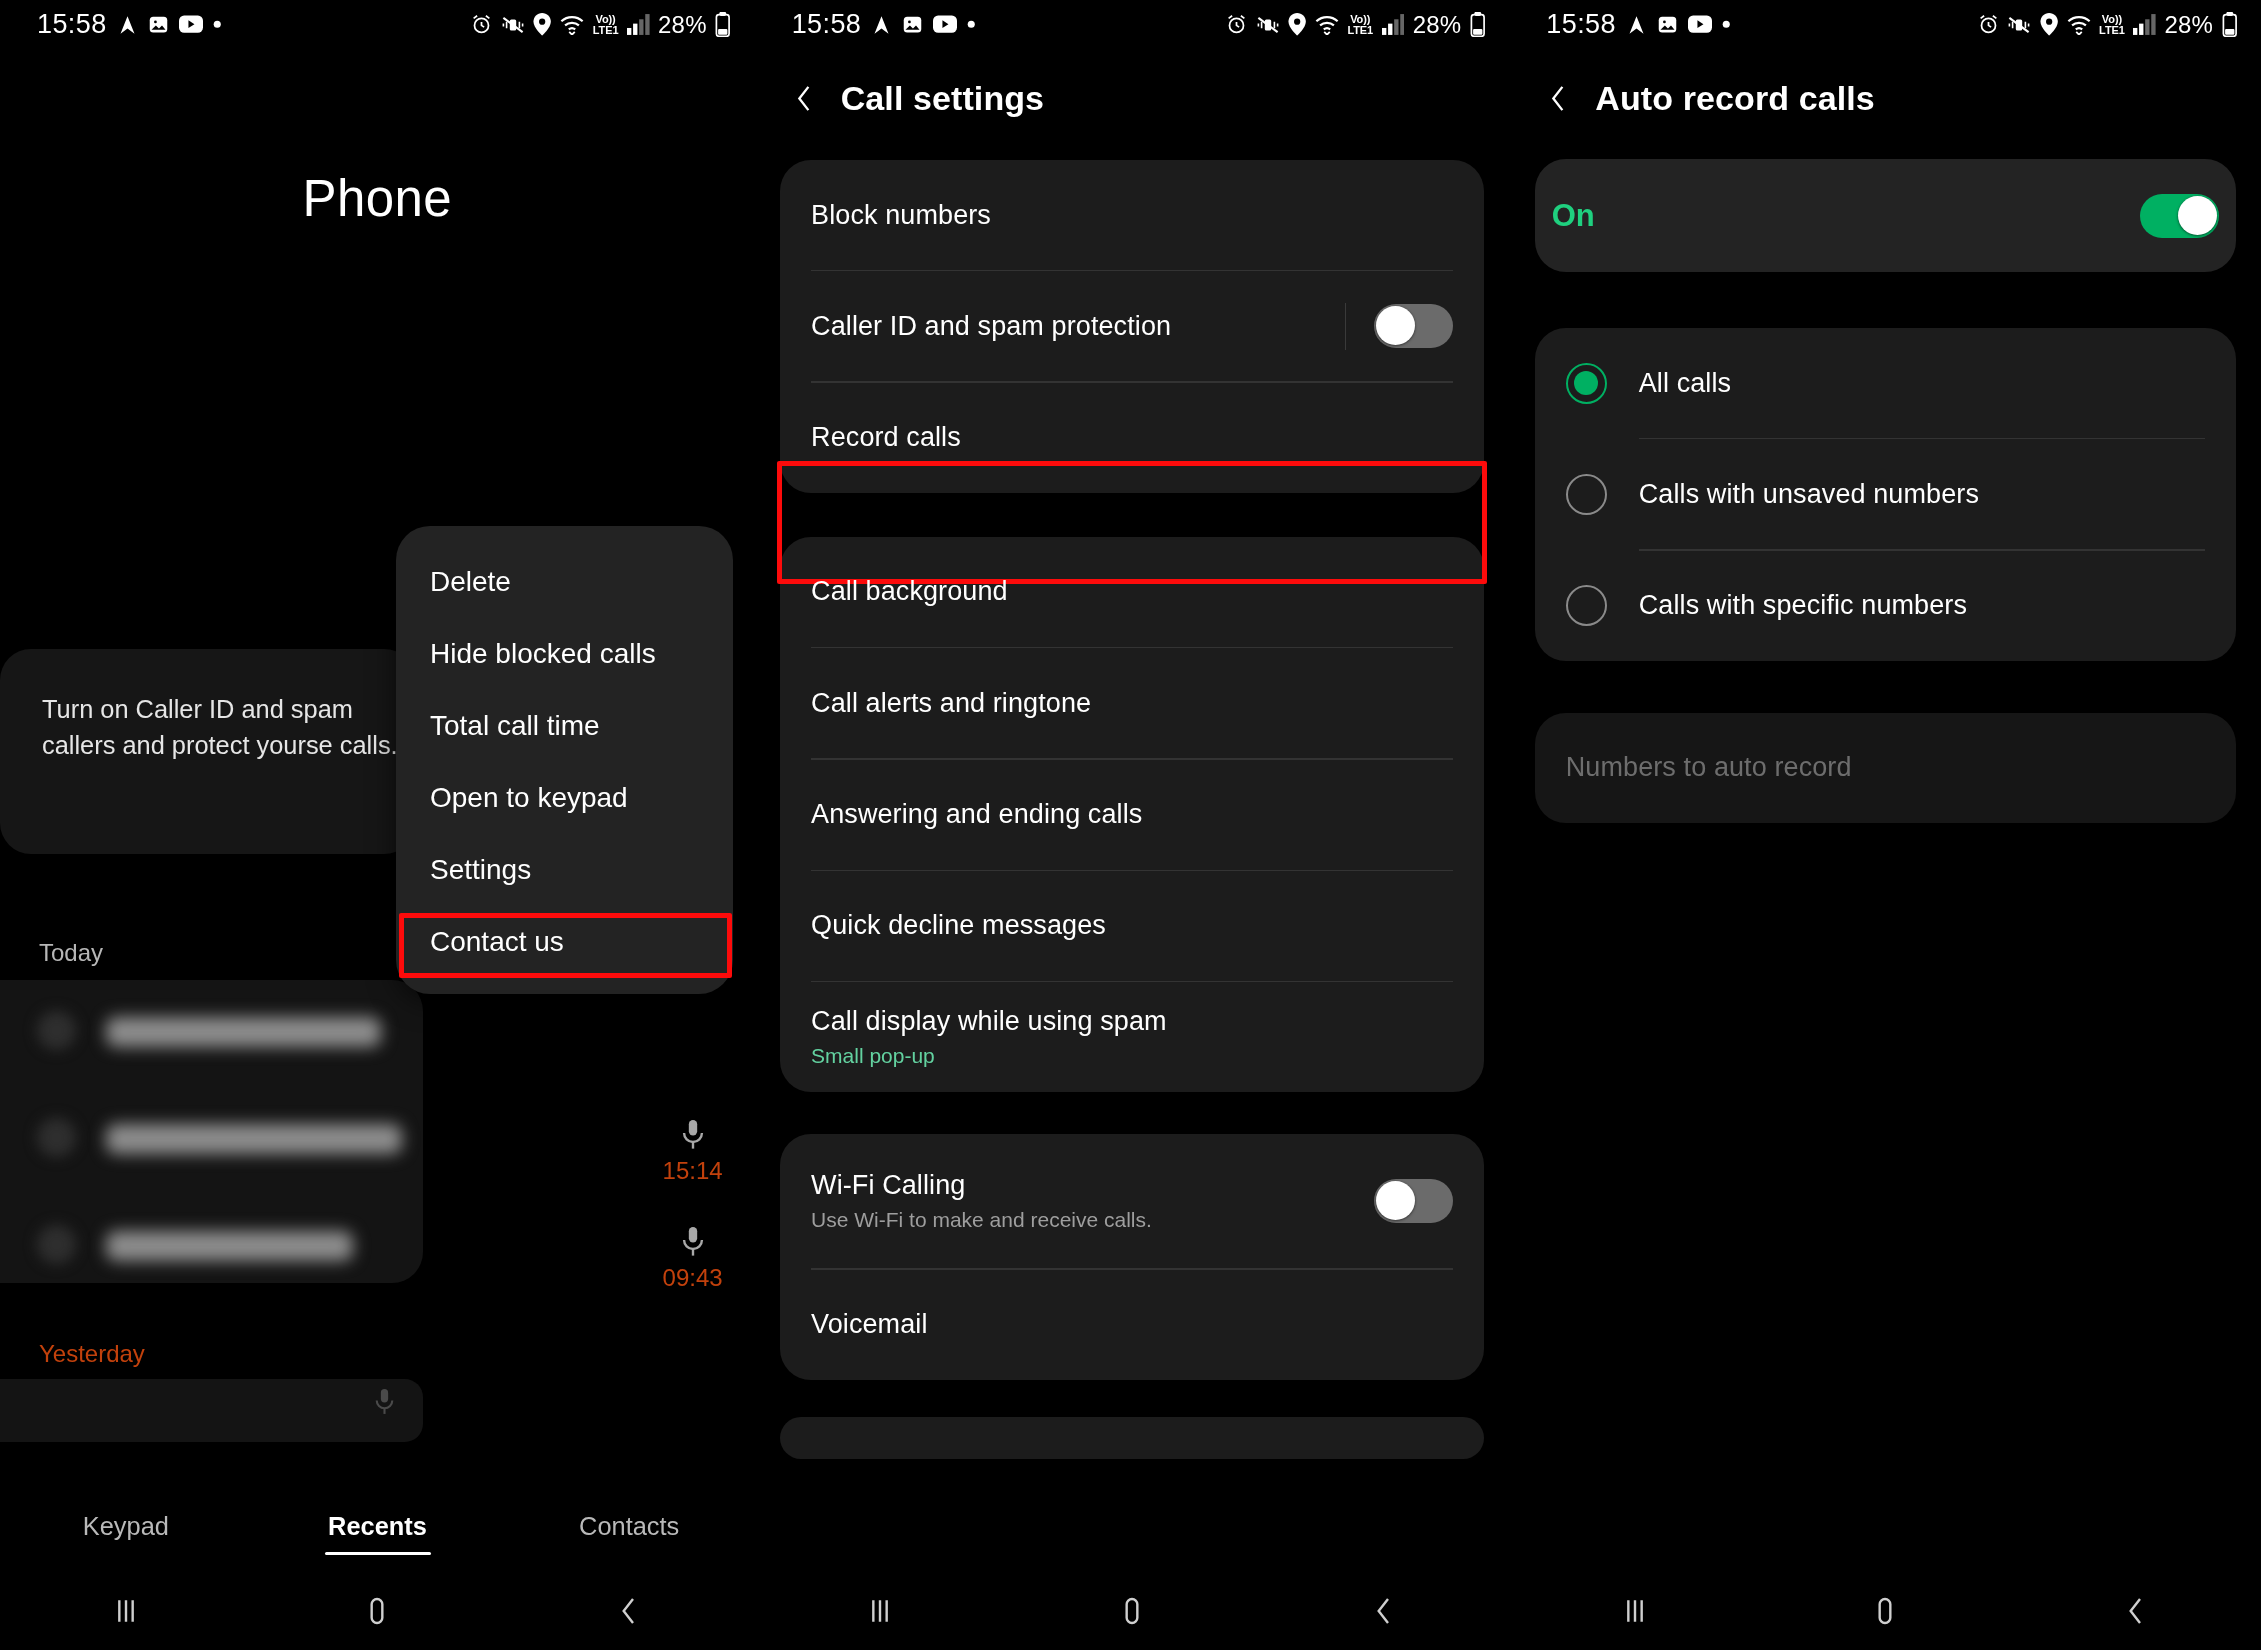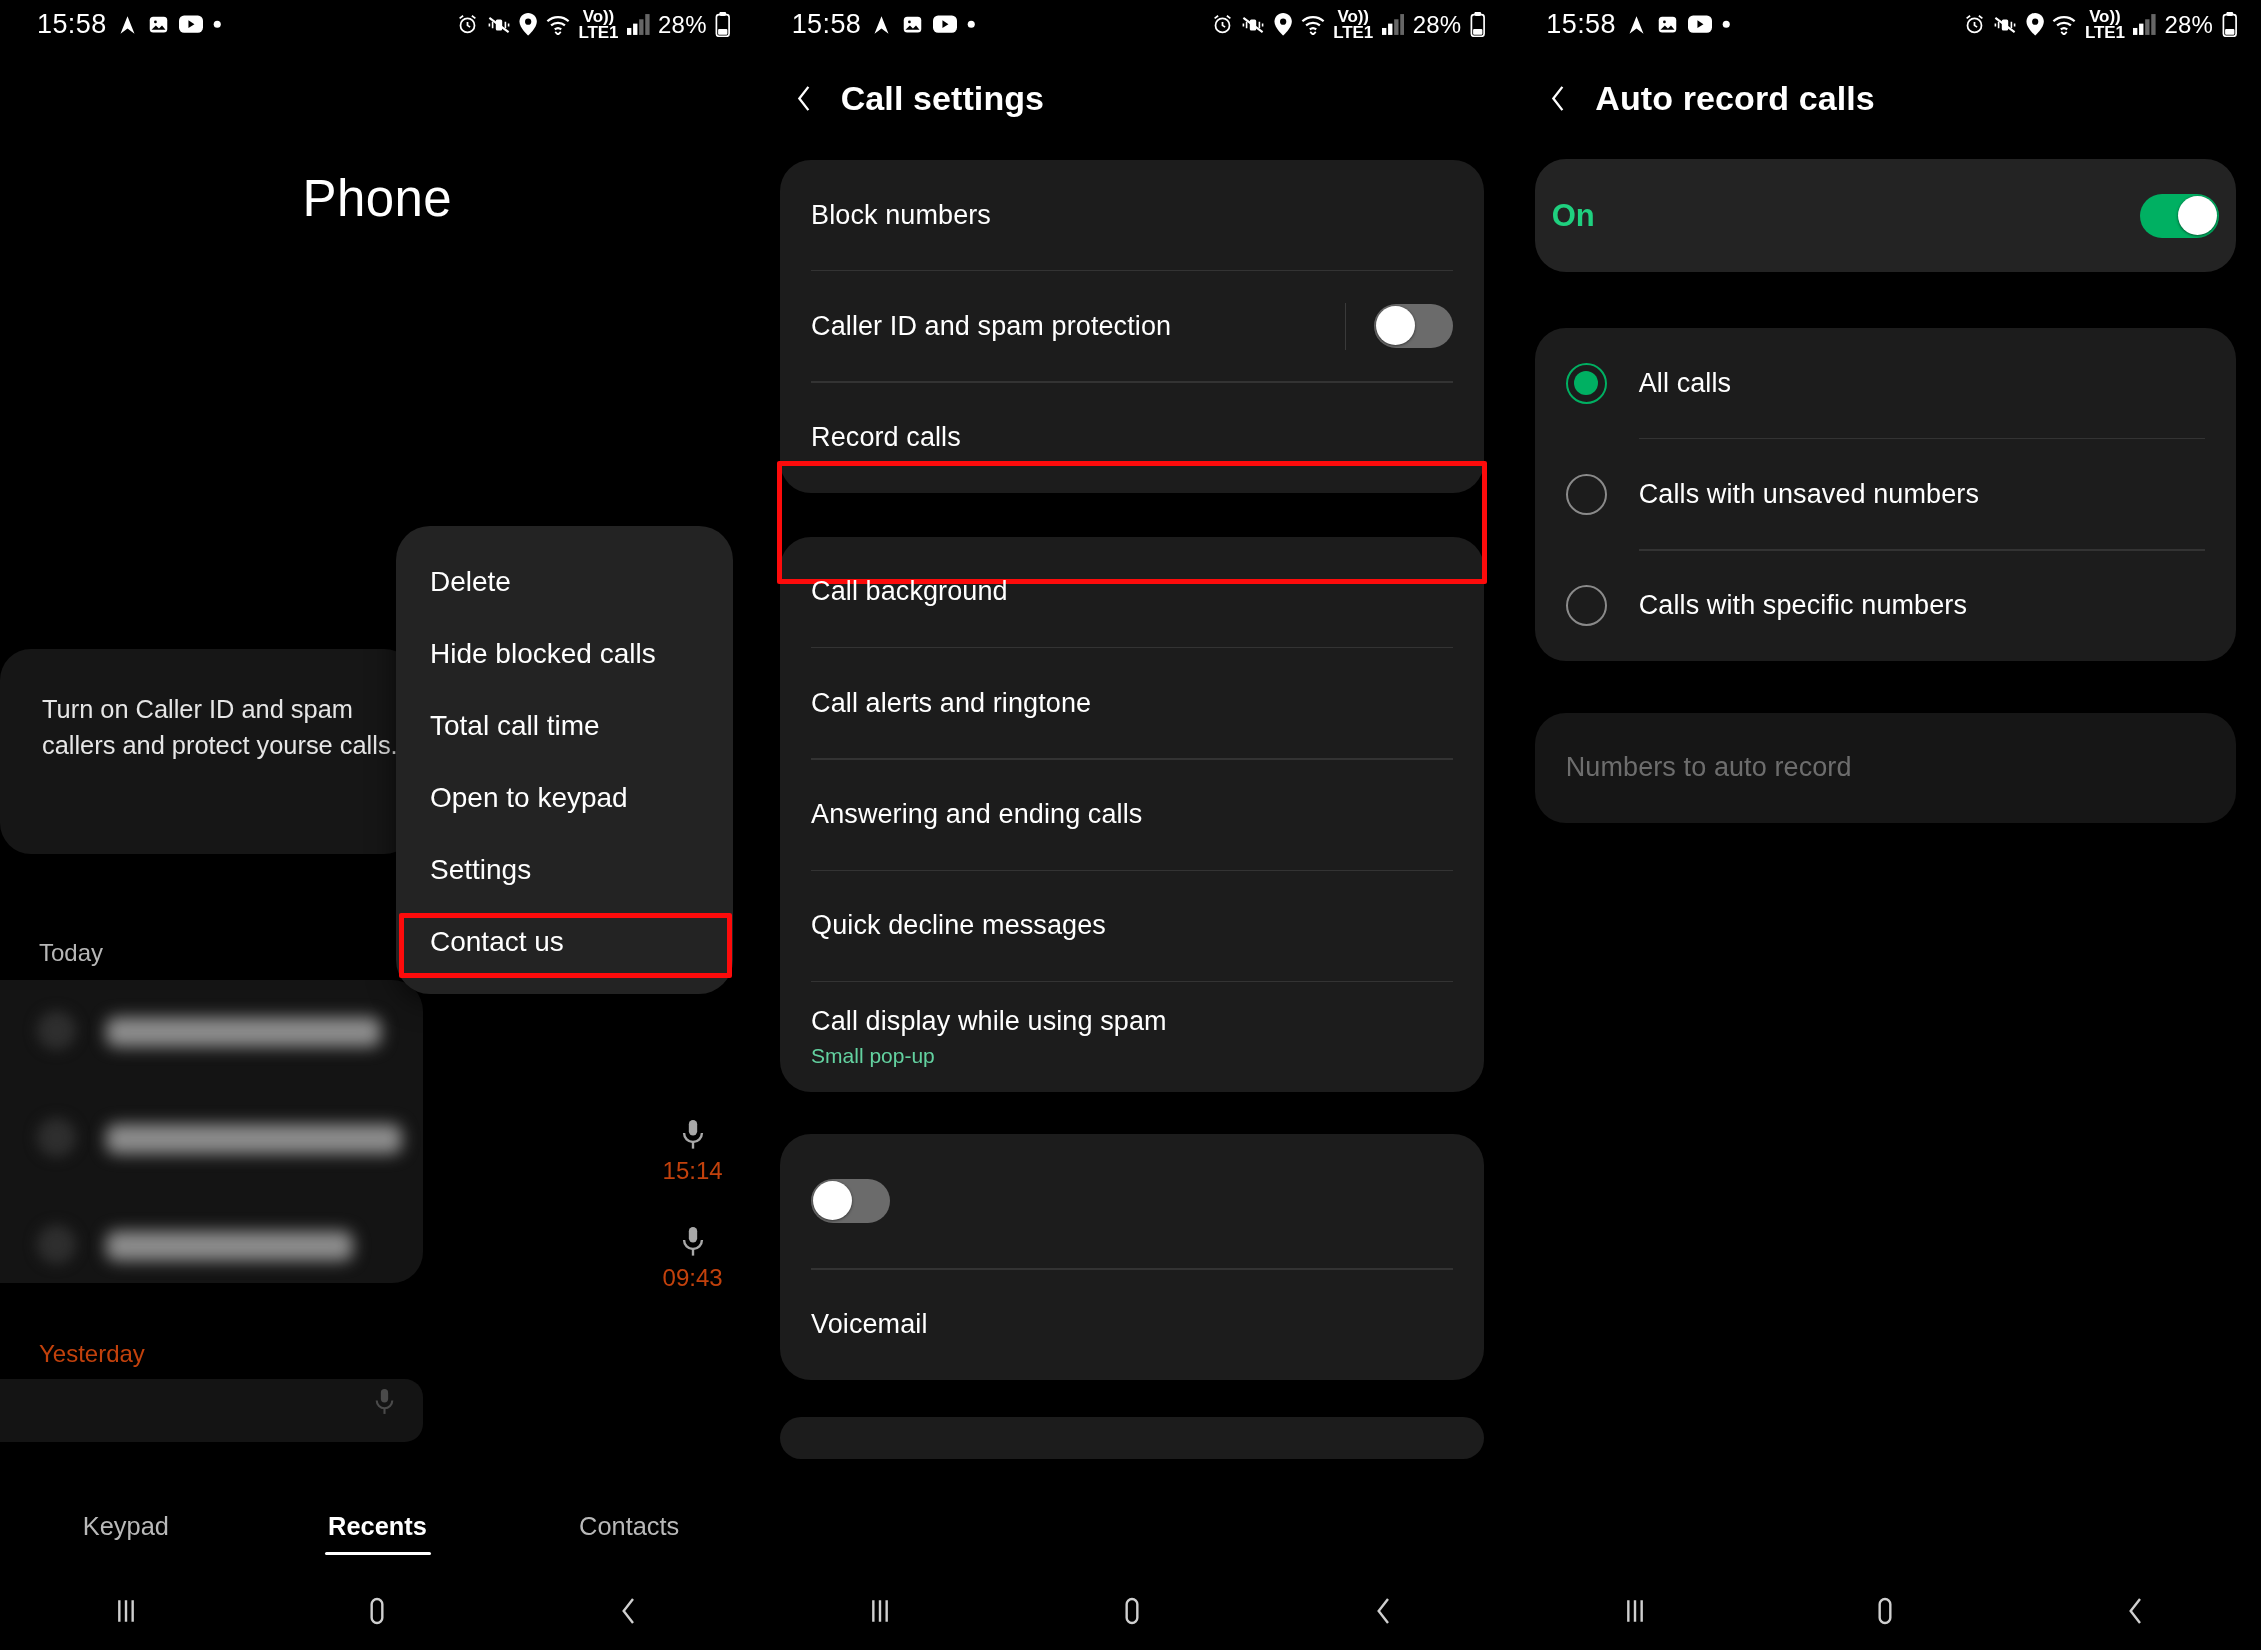--- a/index.html
+++ b/index.html
@@ -20,21 +20,21 @@
     height:49px; display:flex; align-items:center;
     padding:0 24px 0 37px; color:#fff;
   }
   .sb-left{ display:flex; align-items:center; gap:10px; }
   .sb-time{ font-size:27px; font-weight:400; letter-spacing:0.4px; line-height:1; }
   .sb-right{ margin-left:auto; display:flex; align-items:center; gap:8.5px; }
   .ic{ display:inline-flex; align-items:center; justify-content:center; }
   .ic svg{ display:block; }
   .sb-batt{ font-size:24px; letter-spacing:0.2px; }
   .volte{ display:flex; flex-direction:column; align-items:center; line-height:.92;
-          font-size:17px; font-weight:700; letter-spacing:-0.1px;}
+          font-size:11px; font-weight:700; letter-spacing:-0.1px;}
 
   
   .appbar{ display:flex; align-items:center; gap:21px; padding:30px 0 0 34px; }
   .back-ic{ width:31px; height:31px; }
   .appbar-title{ color:#fff; font-size:34px; font-weight:700; letter-spacing:0.1px; }
 
   .card{ background:#1c1c1c; border-radius:31px; margin:0 25.4px; overflow:hidden; }
   .row{ position:relative; display:flex; align-items:center; min-height:110px;
         padding:0 31px; }
   .row .txtwrap{ flex:1; min-width:0; }
@@ -434,20 +434,24 @@
           <div class="row-title">Call display while using spam</div>
           <div class="row-sub green">Small pop-up</div>
         </div>
       </div>
     </div>
 
     <div style="height:42px"></div>
 
     <div class="card">
       <div class="row" style="min-height:134px">
+        <div class="txtwrap">
+          <div class="row-title">Wi-Fi Calling</div>
+          <div class="row-sub">Use Wi-Fi to make and receive calls.</div>
+        </div>
         <div class="switch off">
             <div class="knob"></div>
           </div>
       </div>
       <div class="divider"></div>
       <div class="row">
         <div class="txtwrap">
             <div class="row-title">Voicemail</div>
           </div>
       </div>

